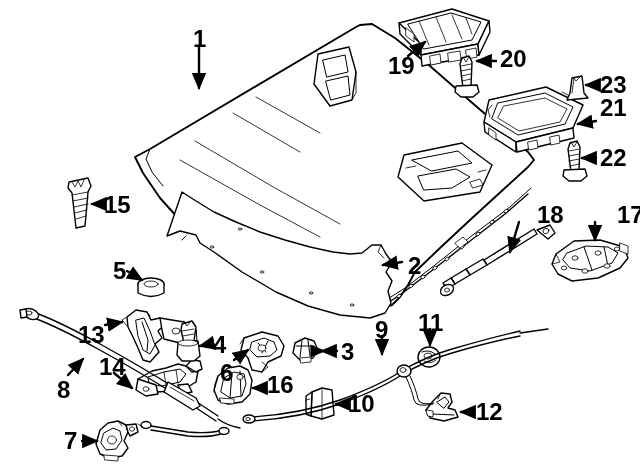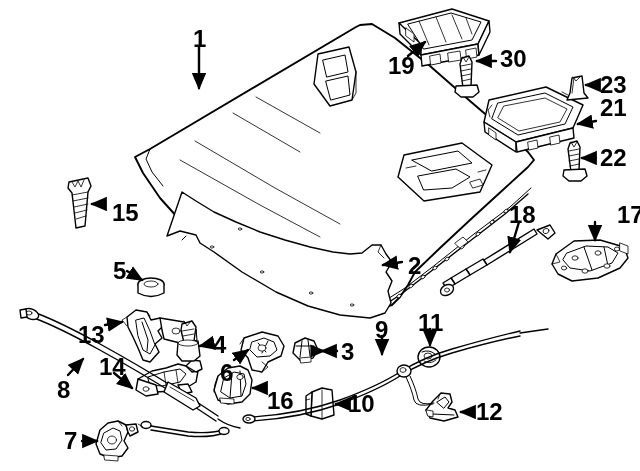--- a/index.html
+++ b/index.html
@@ -441,24 +441,24 @@
     <div class="num" style="left:113px;top:259px;">5</div>
     <div class="num" style="left:220px;top:361px;">6</div>
     <div class="num" style="left:64px;top:429px;">7</div>
     <div class="num" style="left:57px;top:378px;">8</div>
     <div class="num" style="left:375px;top:318px;">9</div>
     <div class="num" style="left:348px;top:392px;">10</div>
     <div class="num" style="left:418px;top:311px;">11</div>
     <div class="num" style="left:476px;top:400px;">12</div>
     <div class="num" style="left:78px;top:313px;margin-top:10px;">13</div>
     <div class="num" style="left:99px;top:355px;">14</div>
-    <div class="num" style="left:112px;top:193px;margin-top:8px;">15</div>
-    <div class="num" style="left:267px;top:373px;margin-top:16px;">16</div>
+    <div class="num" style="left:104px;top:193px;">15</div>
+    <div class="num" style="left:267px;top:373px;">16</div>
     <div class="num" style="left:586px;top:203px;margin-left:31px;">17</div>
-    <div class="num" style="left:509px;top:203px;">18</div>
+    <div class="num" style="left:537px;top:203px;">18</div>
     <div class="num" style="left:388px;top:54px;">19</div>
-    <div class="num" style="left:500px;top:47px;">30</div>
+    <div class="num" style="left:500px;top:47px;">20</div>
     <div class="num" style="left:600px;top:96px;">21</div>
     <div class="num" style="left:600px;top:146px;">22</div>
     <div class="num" style="left:600px;top:73px;">23</div>
   </div>
 
 </div>
 
 </body></html>

